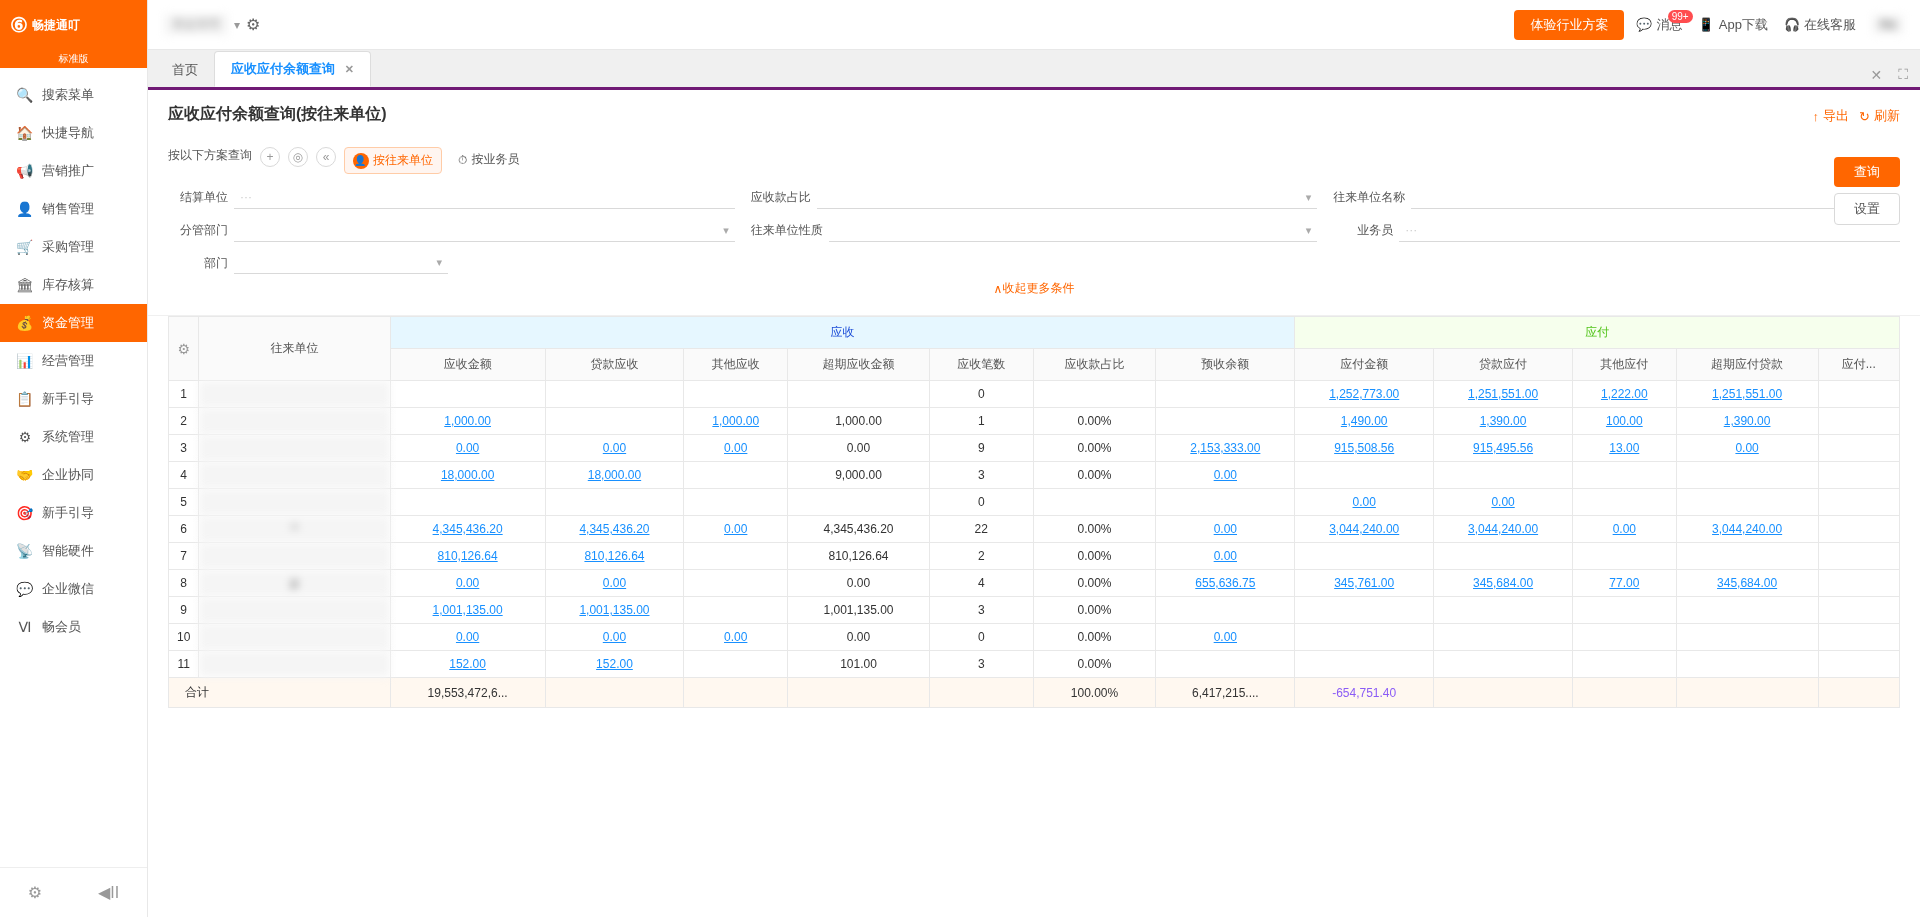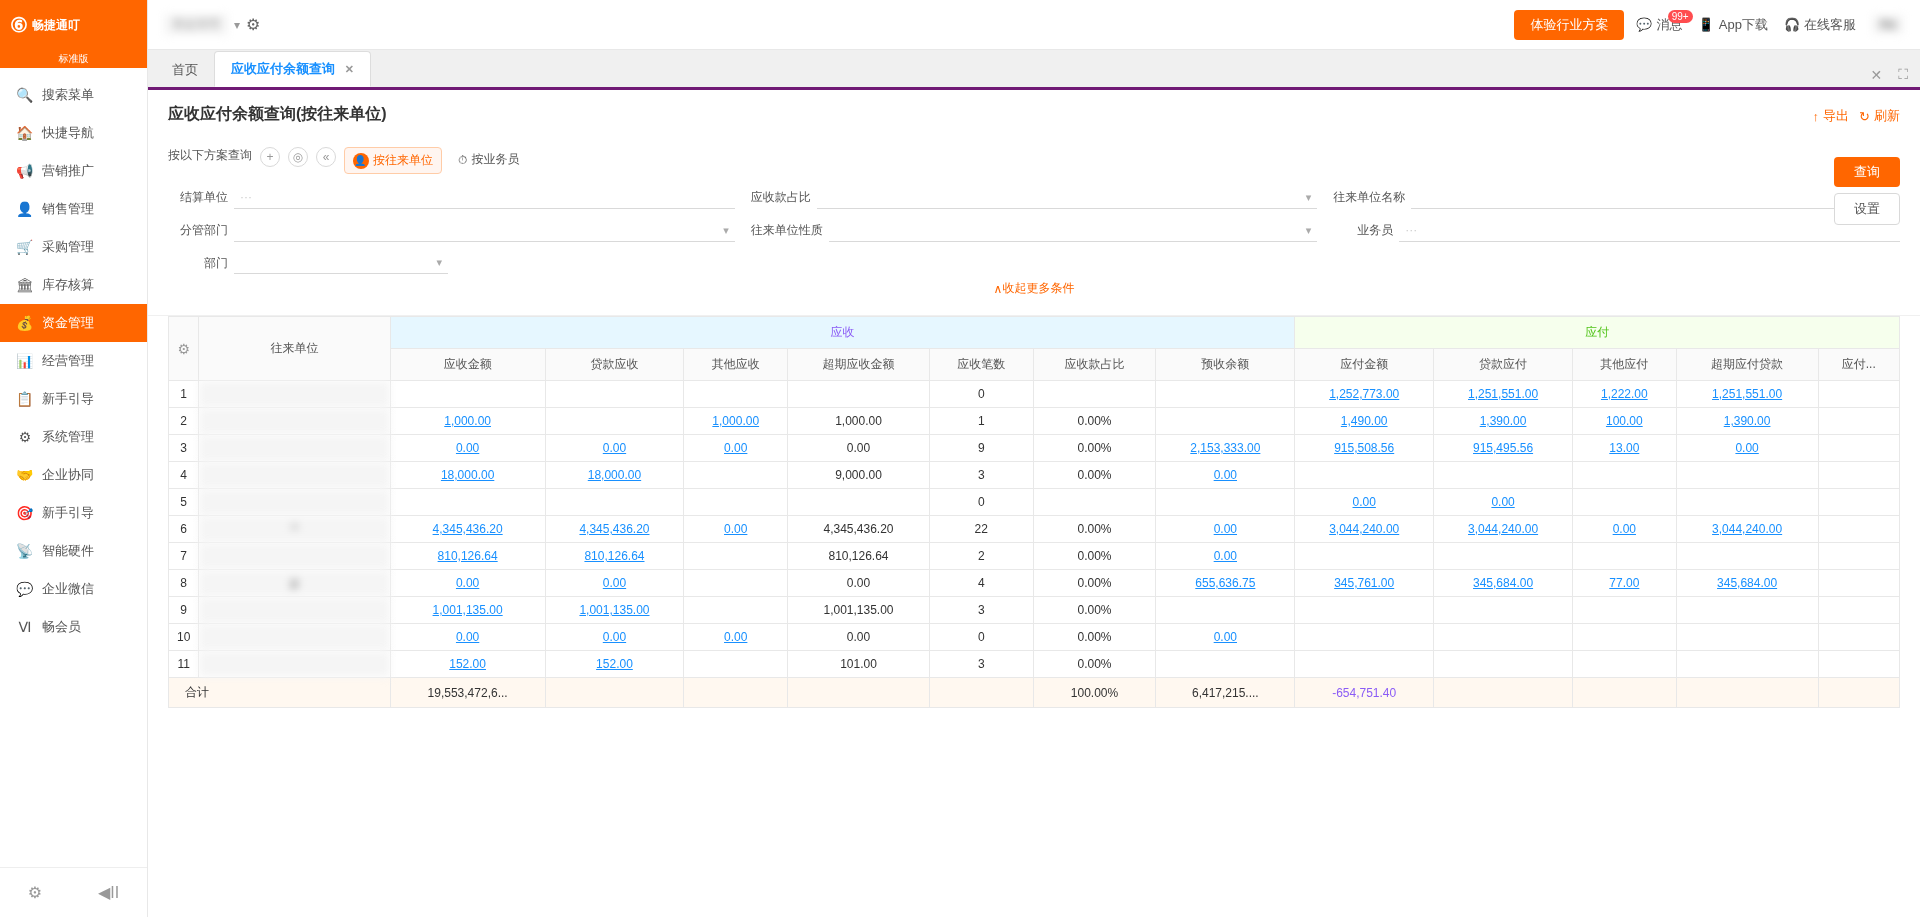--- a/index.html
+++ b/index.html
@@ -313,21 +313,21 @@
       </div>
 
       <div class="table-wrapper">
         <table class="data-table">
           <thead>
             <tr>
               <th rowspan="2" style="width:30px;">
                 <span class="tbl-settings">⚙</span>
               </th>
               <th rowspan="2">往来单位</th>
-              <th colspan="7" style="color:#8b5cf6;background:#e6f7ff;">应收</th>
+              <th colspan="7" style="color:#1d4ed8;background:#e6f7ff;">应收</th>
               <th colspan="5" style="color:#52c41a;background:#f6ffed;">应付</th>
             </tr>
             <tr>
               <th>应收金额</th>
               <th>贷款应收</th>
               <th>其他应收</th>
               <th>超期应收金额</th>
               <th>应收笔数</th>
               <th>应收款占比</th>
               <th>预收余额</th>

